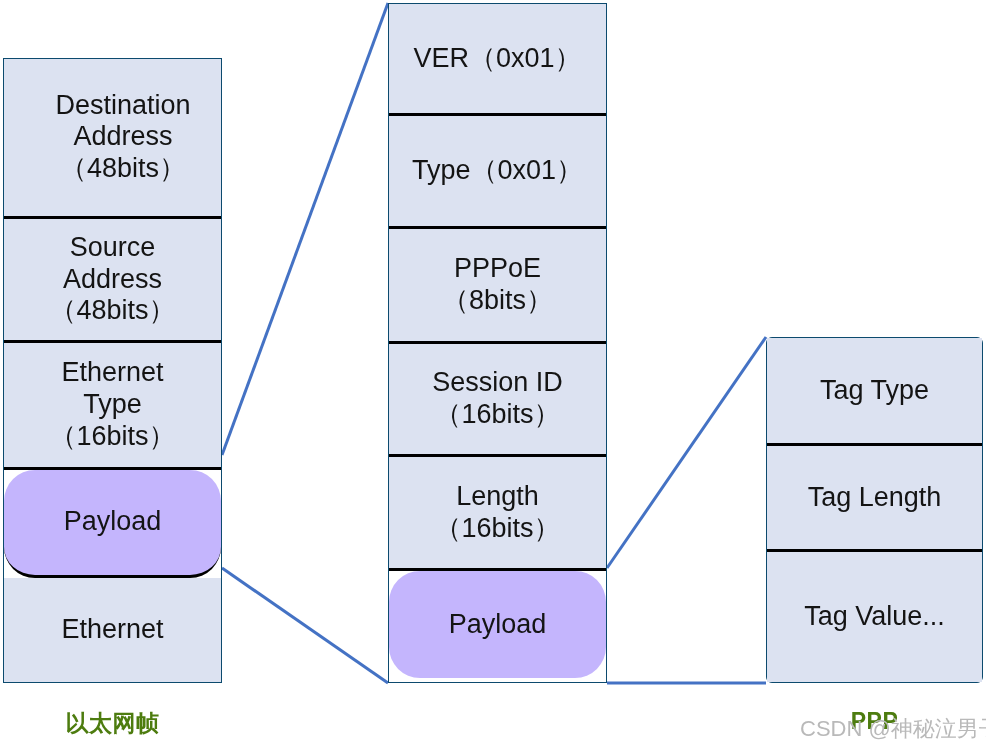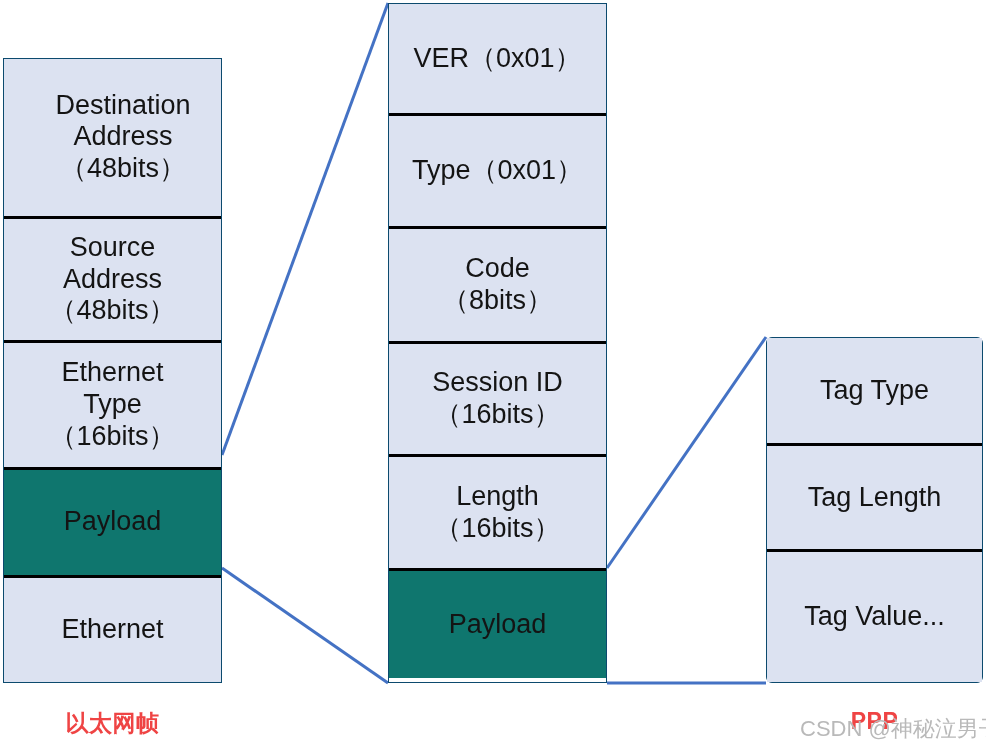--- a/index.html
+++ b/index.html
@@ -49,31 +49,32 @@
     color: #141414;
     font-size: 27px;
     line-height: 1.18;
     padding: 2px 4px;
     white-space: pre-line;
   }
   .field:last-child {
     border-bottom: none;
   }
   .field.payload {
-    background: #0f766e;
+    background: #c4b5fd;
+    border-radius: 31px;
   }
 
   
   .caption {
     position: absolute;
     z-index: 3;
     text-align: center;
     font-size: 23px;
     font-weight: bold;
-    color: #ef4444;
+    color: #4d7c0f;
     letter-spacing: 0.5px;
   }
 
   
   #watermark {
     position: absolute;
     z-index: 4;
     left: 800px;
     top: 714px;
     font-size: 22px;
@@ -108,21 +109,21 @@
     <div class="field" style="height:132px;">Ethernet
 Type
 （16bits）</div>
     <div class="field payload" style="height:113px;">Payload</div>
     <div class="field" style="height:109px;">Ethernet</div>
   </div>
 
   <div class="frame" id="pppoe-frame" style="left:388px; top:3px; width:219px; height:680px;">
     <div class="field" style="height:112px;">VER（0x01）</div>
     <div class="field" style="height:113px;">Type（0x01）</div>
-    <div class="field" style="height:115px;">Code
+    <div class="field" style="height:115px;">PPPoE
 （8bits）</div>
     <div class="field" style="height:113px;">Session ID
 （16bits）</div>
     <div class="field" style="height:114px;">Length
 （16bits）</div>
     <div class="field payload" style="height:107px;">Payload</div>
   </div>
 
   <div class="frame" id="ppp-frame" style="left:766px; top:337px; width:217px; height:346px;border-radius:6px;">
     <div class="field" style="height:116px;">Tag Type</div>

